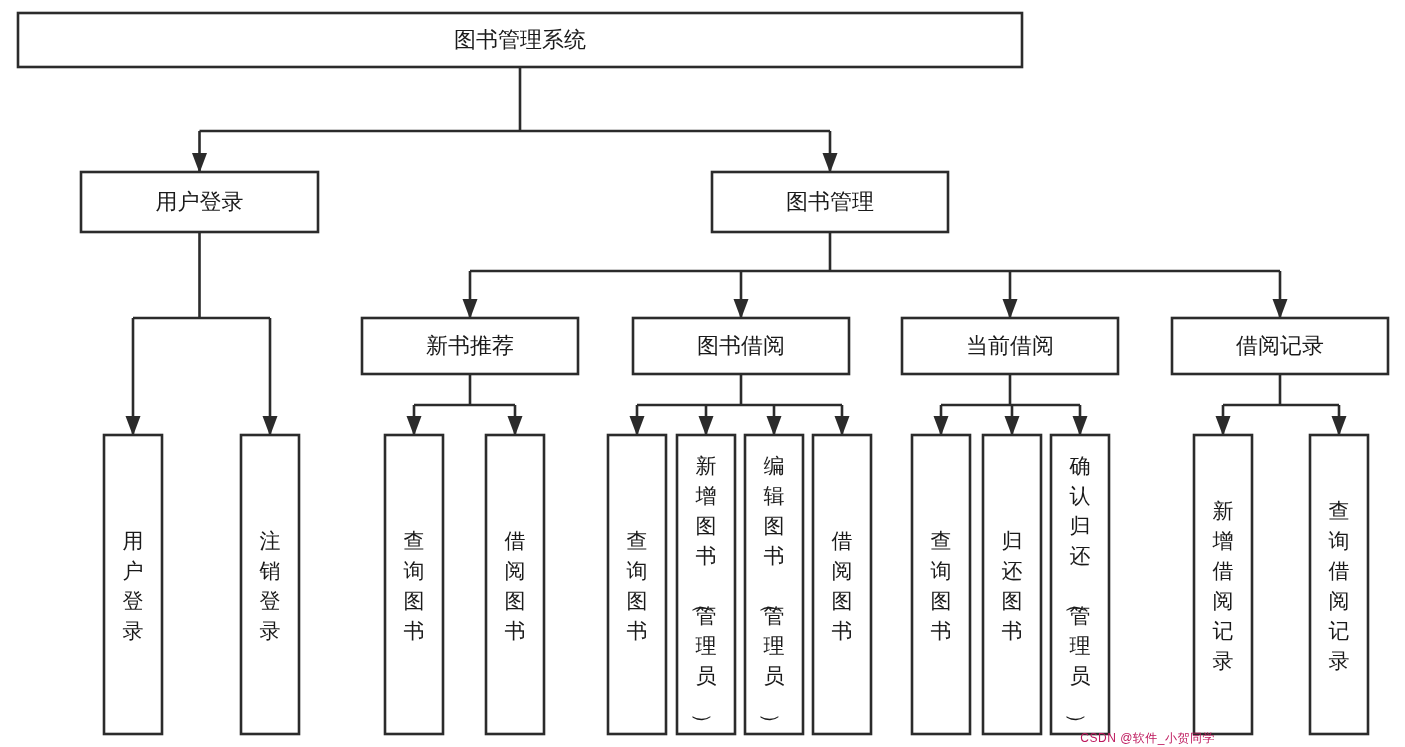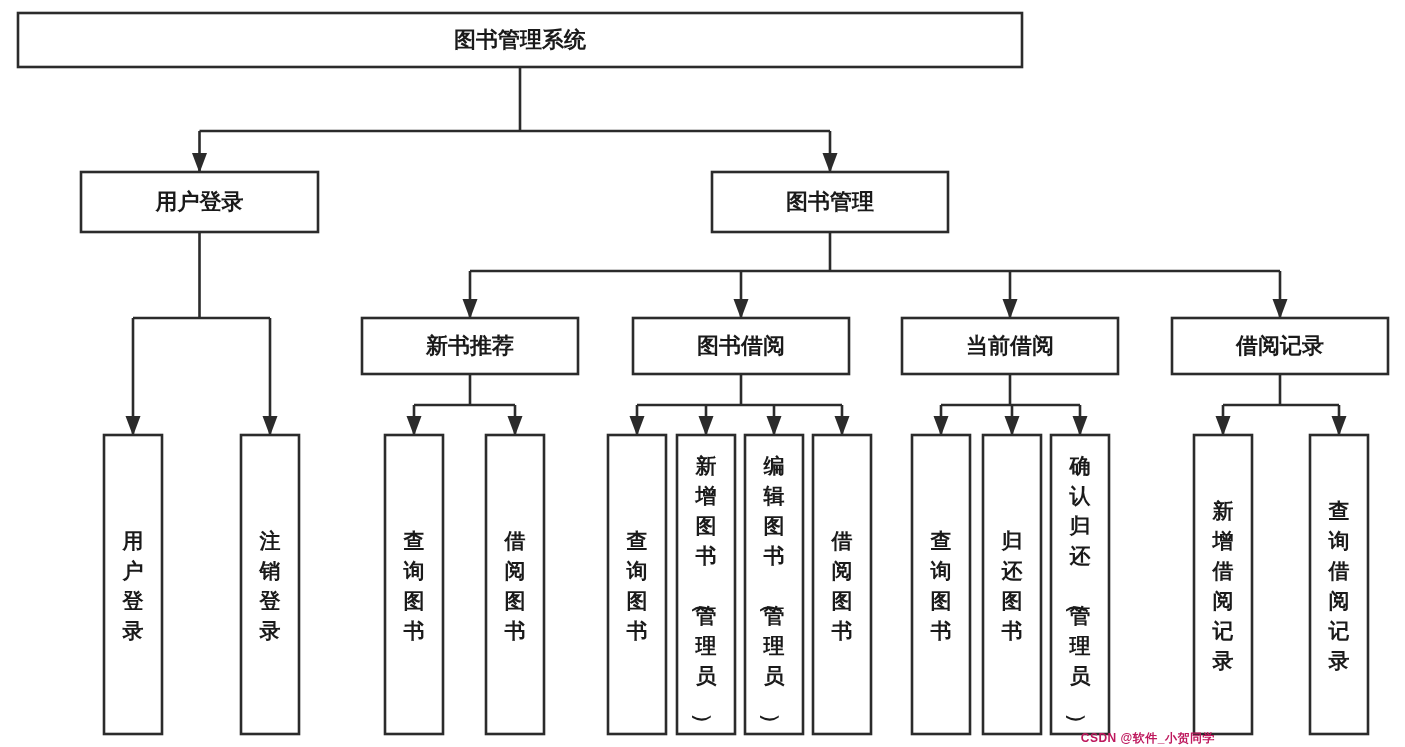--- a/index.html
+++ b/index.html
@@ -12,21 +12,20 @@
     height: 747px;
     font-family: "Liberation Sans", "DejaVu Sans", sans-serif;
     overflow: hidden;
     position: relative;
   }
   #diagram-root {
     position: absolute;
     left: 0; top: 0;
     width: 1223px;
     height: 747px;
-    font-weight: bold;
   }
   svg#tree-svg {
     display: block;
     width: 1405px;
     height: 747px;
   }
   .node-box {
     fill: #ffffff;
     stroke: #2b2b2b;
     stroke-width: 2.6;

